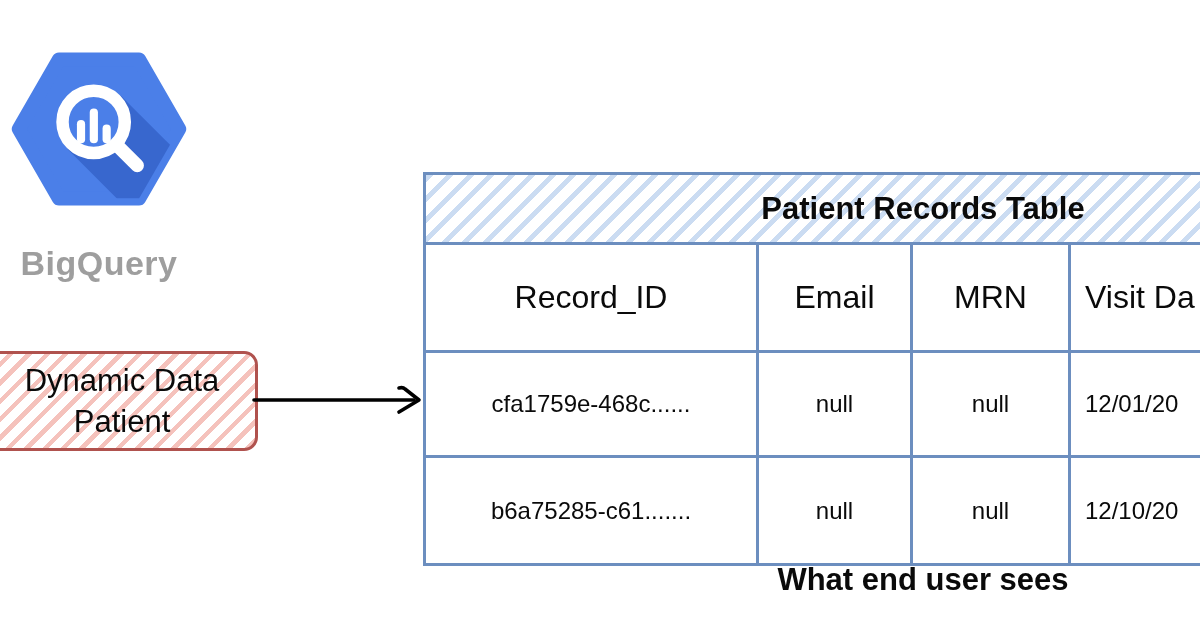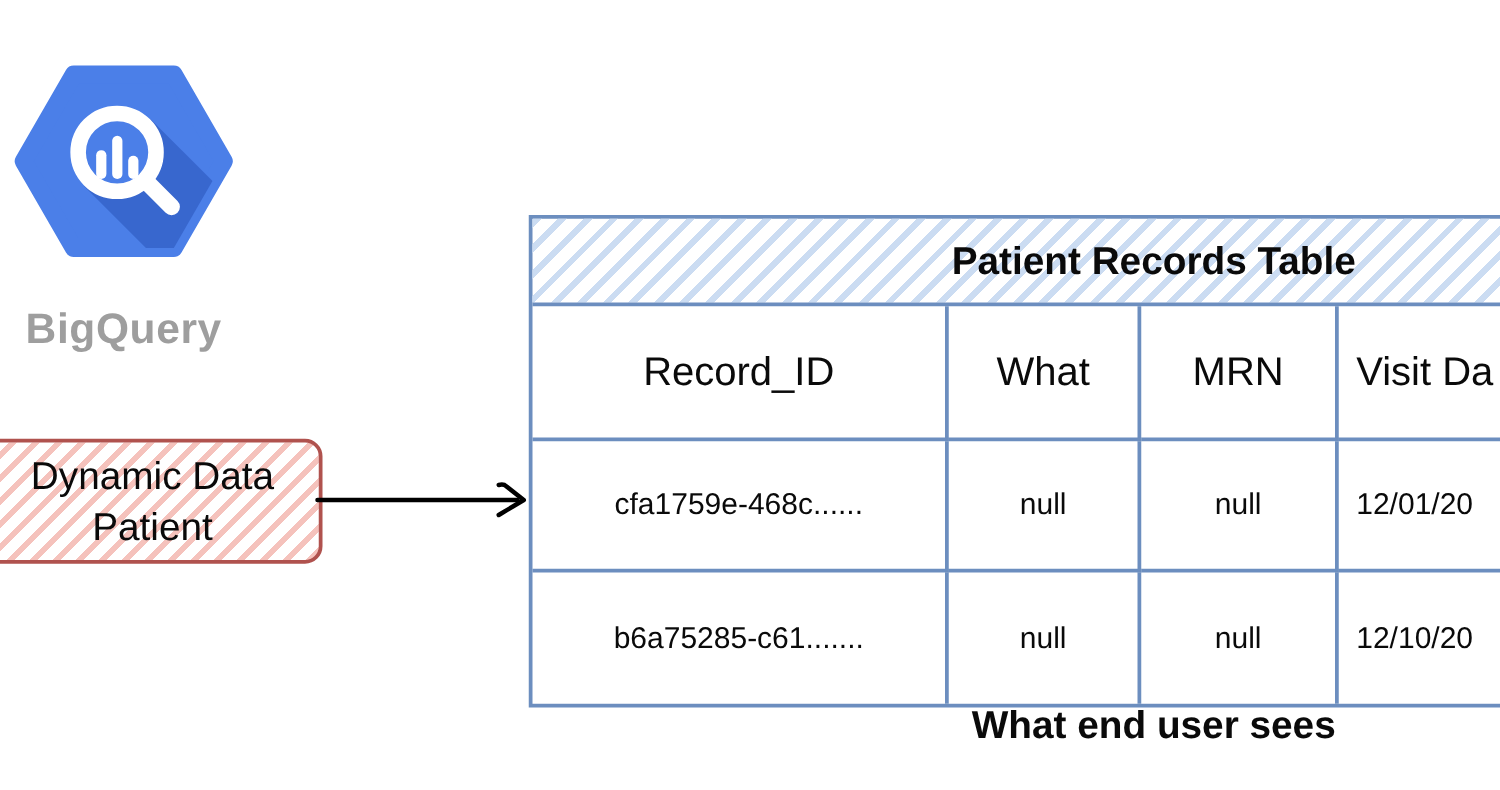--- a/index.html
+++ b/index.html
@@ -119,21 +119,21 @@
 
 <svg class="arrow" viewBox="0 0 176 34" aria-hidden="true">
   <path d="M2,17 L162,17" stroke="#000000" stroke-width="3.6" fill="none" stroke-linecap="round"></path>
   <path d="M147,5 Q151,4 153,6 L167,17 L147,29" stroke="#000000" stroke-width="3.6" fill="none" stroke-linecap="round" stroke-linejoin="round"></path>
 </svg>
 
 <div class="prt">
   <div class="cell title-cell">Patient Records Table</div>
 
   <div class="cell">Record_ID</div>
-  <div class="cell">What</div>
+  <div class="cell">Email</div>
   <div class="cell">MRN</div>
   <div class="cell last-col">Visit Da</div>
 
   <div class="cell data">cfa1759e-468c......</div>
   <div class="cell data">null</div>
   <div class="cell data">null</div>
   <div class="cell data last-col">12/01/20</div>
 
   <div class="cell data bottom-row">b6a75285-c61.......</div>
   <div class="cell data bottom-row">null</div>

